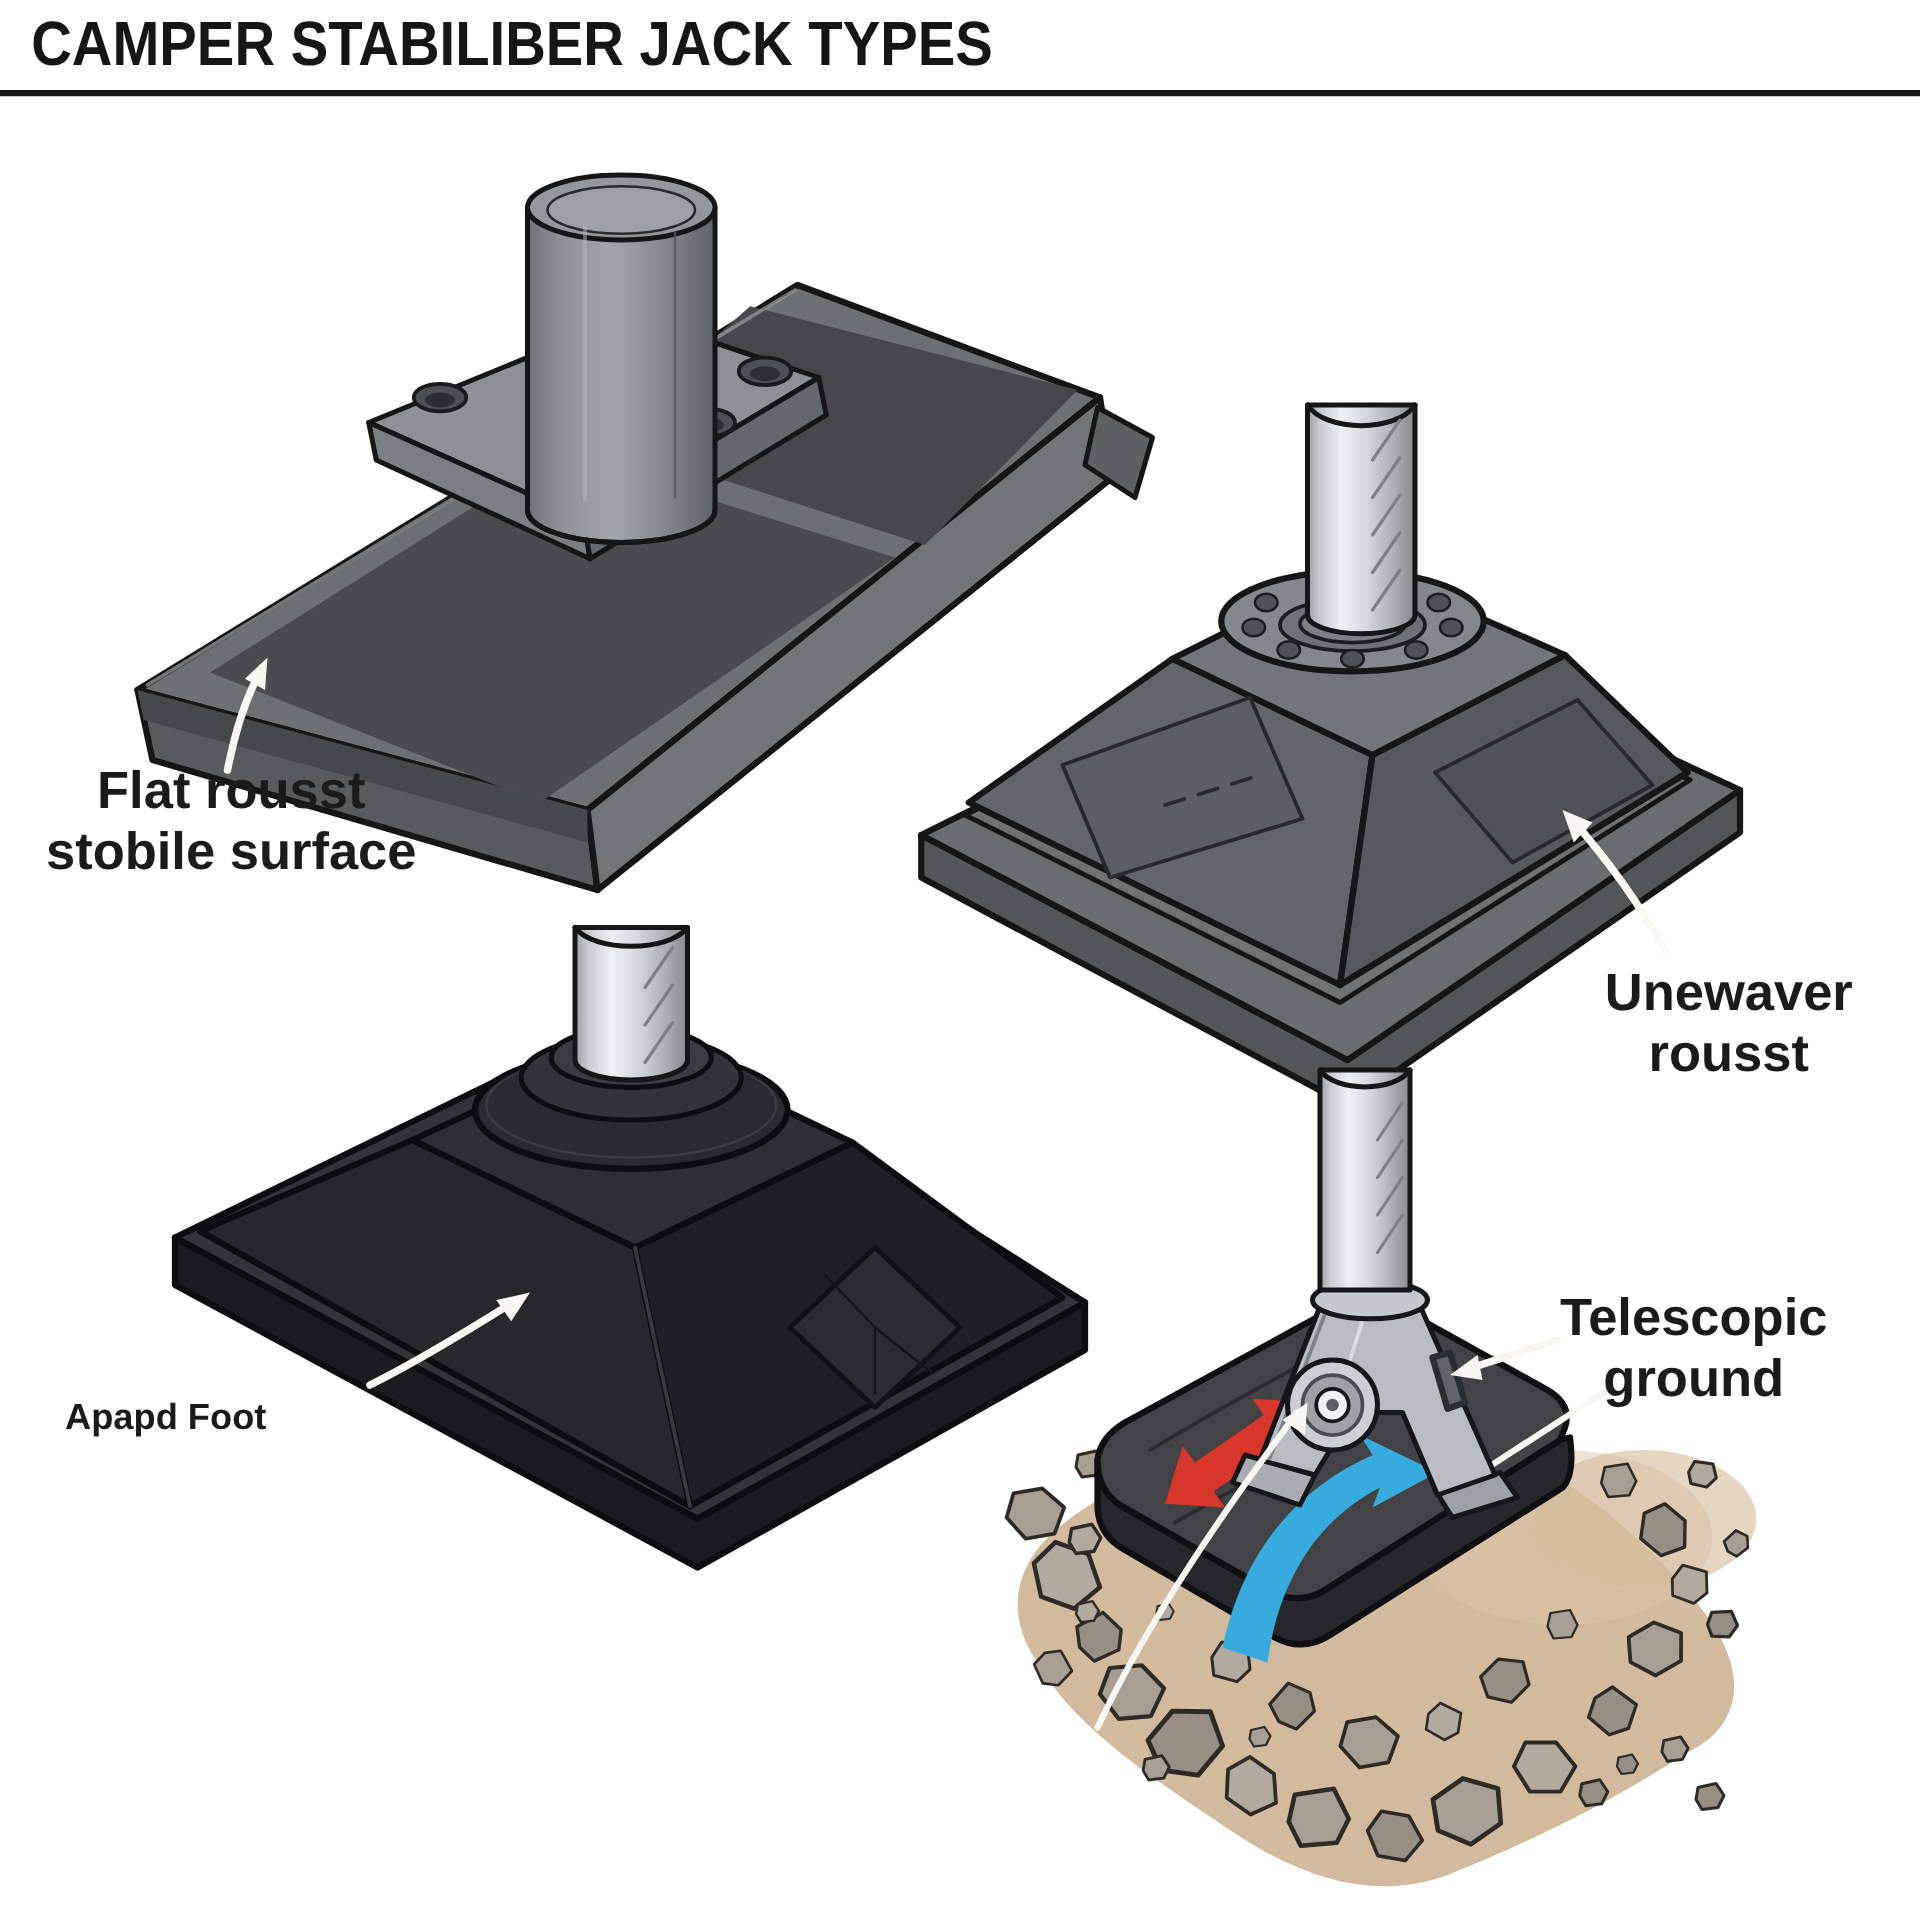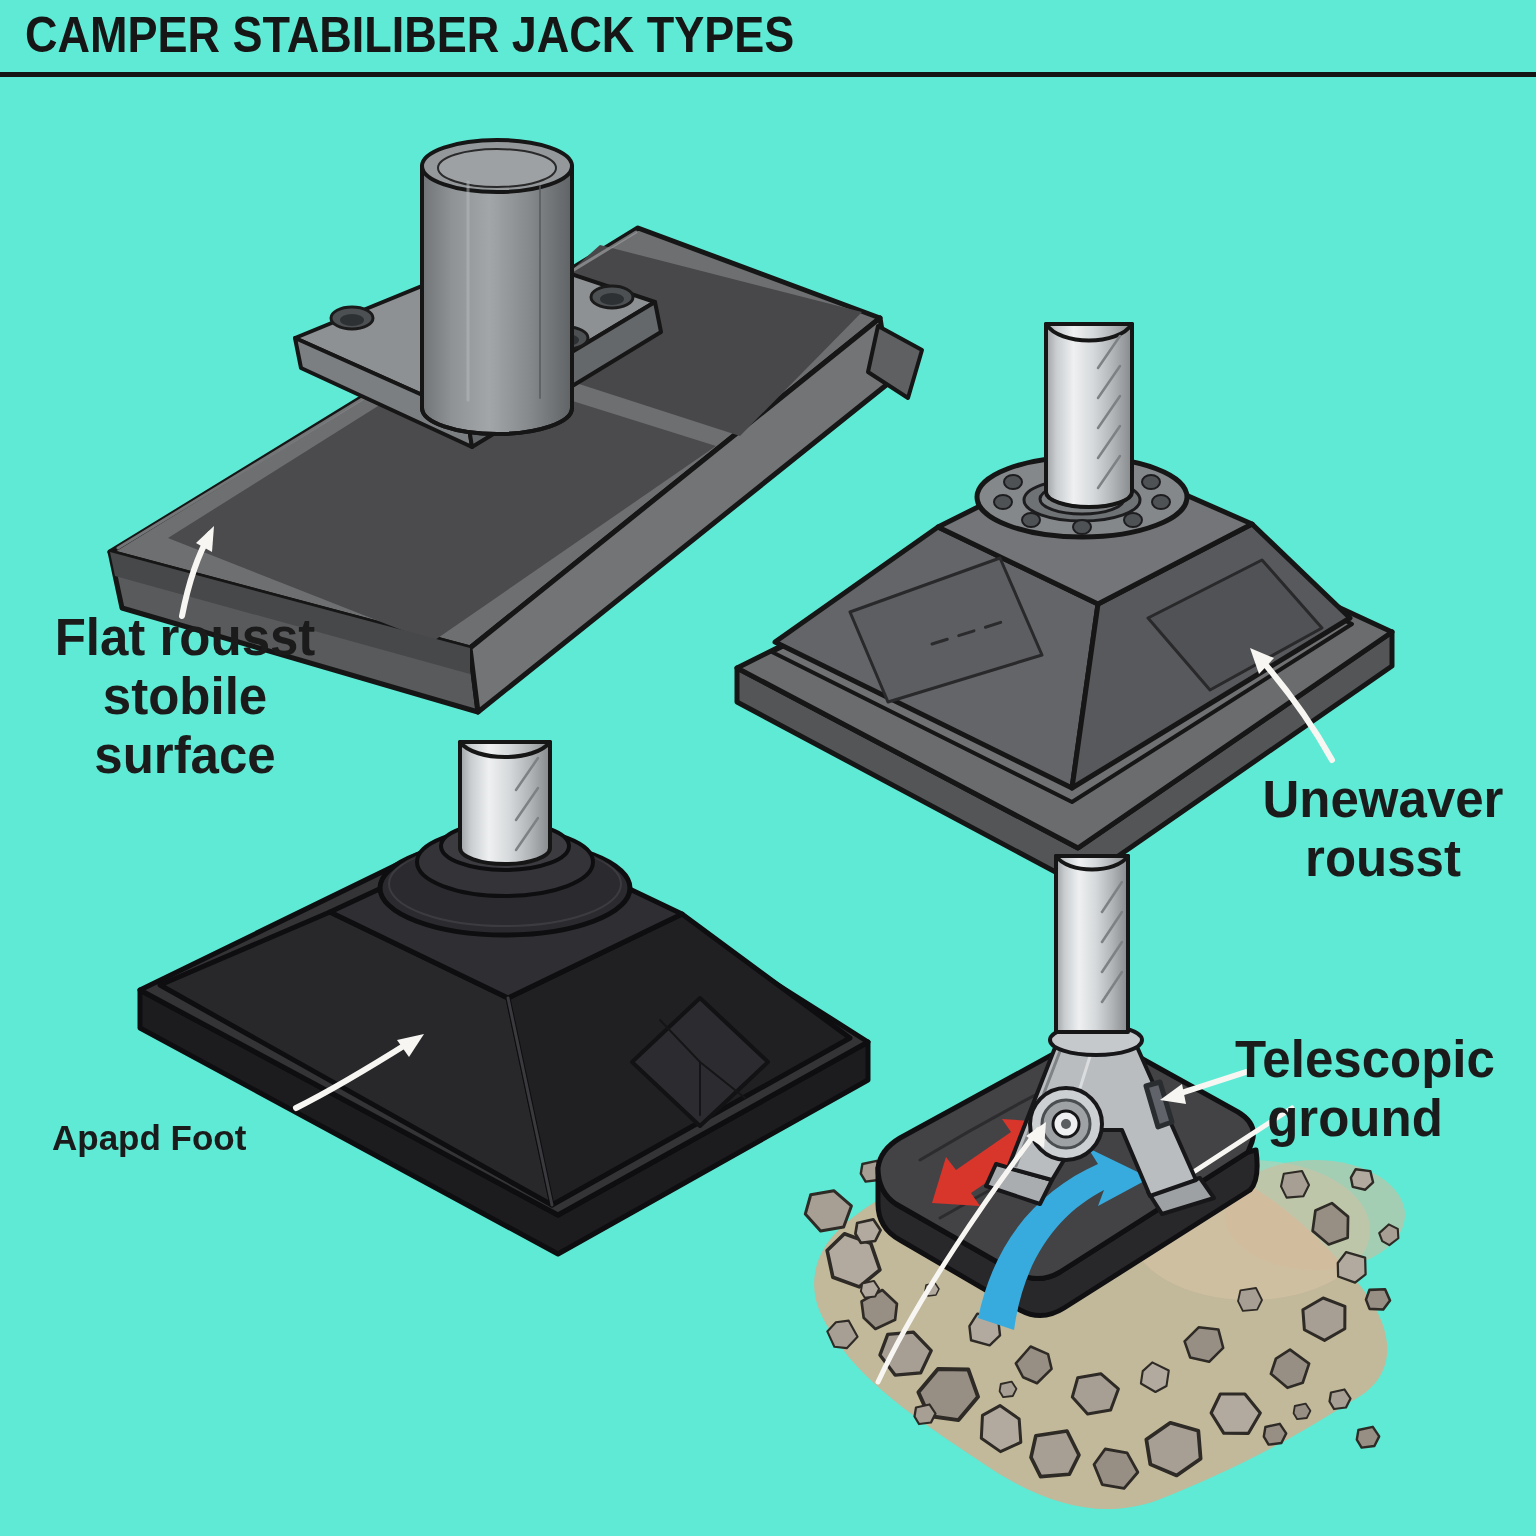--- a/index.html
+++ b/index.html
@@ -1,26 +1,26 @@
 <!DOCTYPE html>
 <html><head>
 <meta charset="utf-8">
 <style>
   html,body{margin:0;padding:0;background:#e6e5e1;}
-  #stage{position:relative;width:1536px;height:1536px;background:#5eead4;overflow:hidden;
+  #stage{position:relative;width:1536px;height:1536px;background:#ffffff;overflow:hidden;
          font-family:"Liberation Sans", sans-serif;}
   .title{position:absolute;left:25px;top:6px;font-size:50px;font-weight:bold;color:#161616;
          letter-spacing:0px;transform:scaleX(0.9);transform-origin:left top;white-space:nowrap;}
   .rule{position:absolute;left:0;top:72px;width:1536px;height:5px;background:#151515;}
-  .lbl{position:absolute;font-weight:bold;color:#1b1b1b;font-size:51px;line-height:1.16;
+  .lbl{position:absolute;font-weight:bold;color:#1b1b1b;font-size:42px;line-height:1.16;
        white-space:pre-line;}
   .lbl.center{text-align:center;}
   #lbl-flat{left:20px;top:608px;width:330px;}
   #lbl-uneven{left:1258px;top:770px;width:250px;}
-  #lbl-padfoot{left:52px;top:1118px;width:320px;font-size:35px;}
+  #lbl-padfoot{left:52px;top:1118px;width:320px;font-size:29px;}
   #lbl-telescopic{left:1235px;top:1030px;width:240px;}
   #lbl-soft{left:748px;top:1385px;width:260px;}
   svg{position:absolute;left:0;top:0;}
 </style>
 </head>
 <body>
 
 <div id="stage">
 
   <div class="title">CAMPER STABILIBER JACK TYPES</div>

